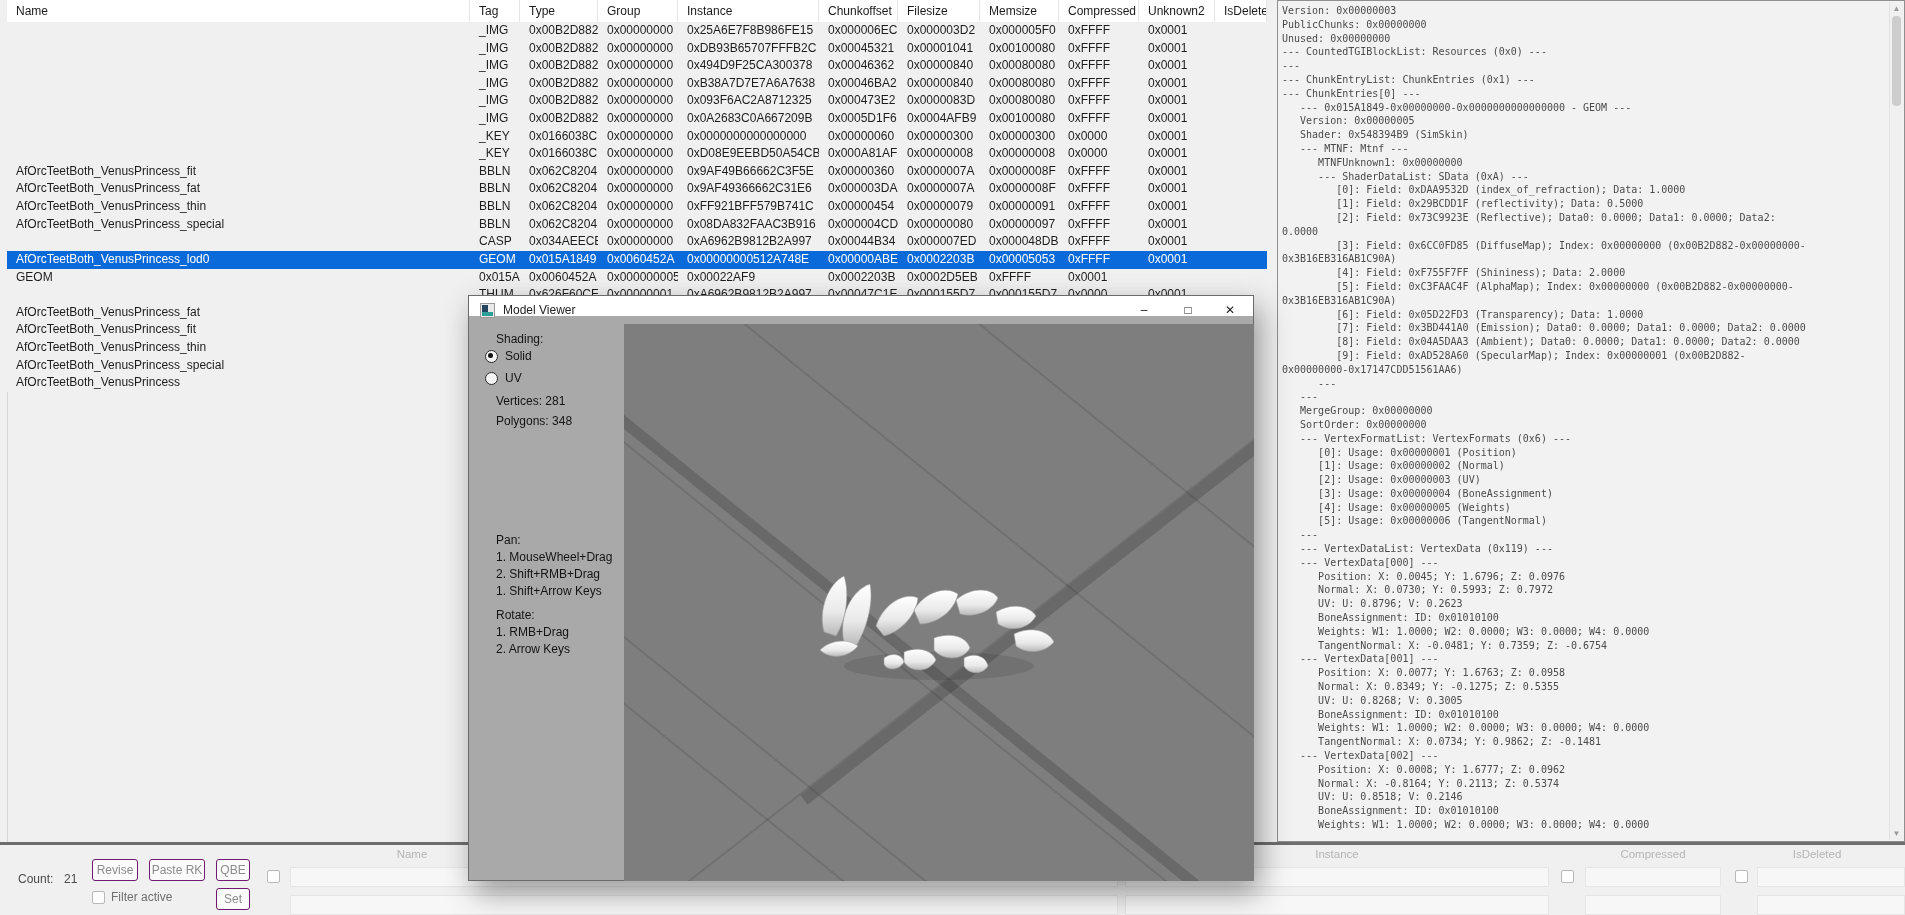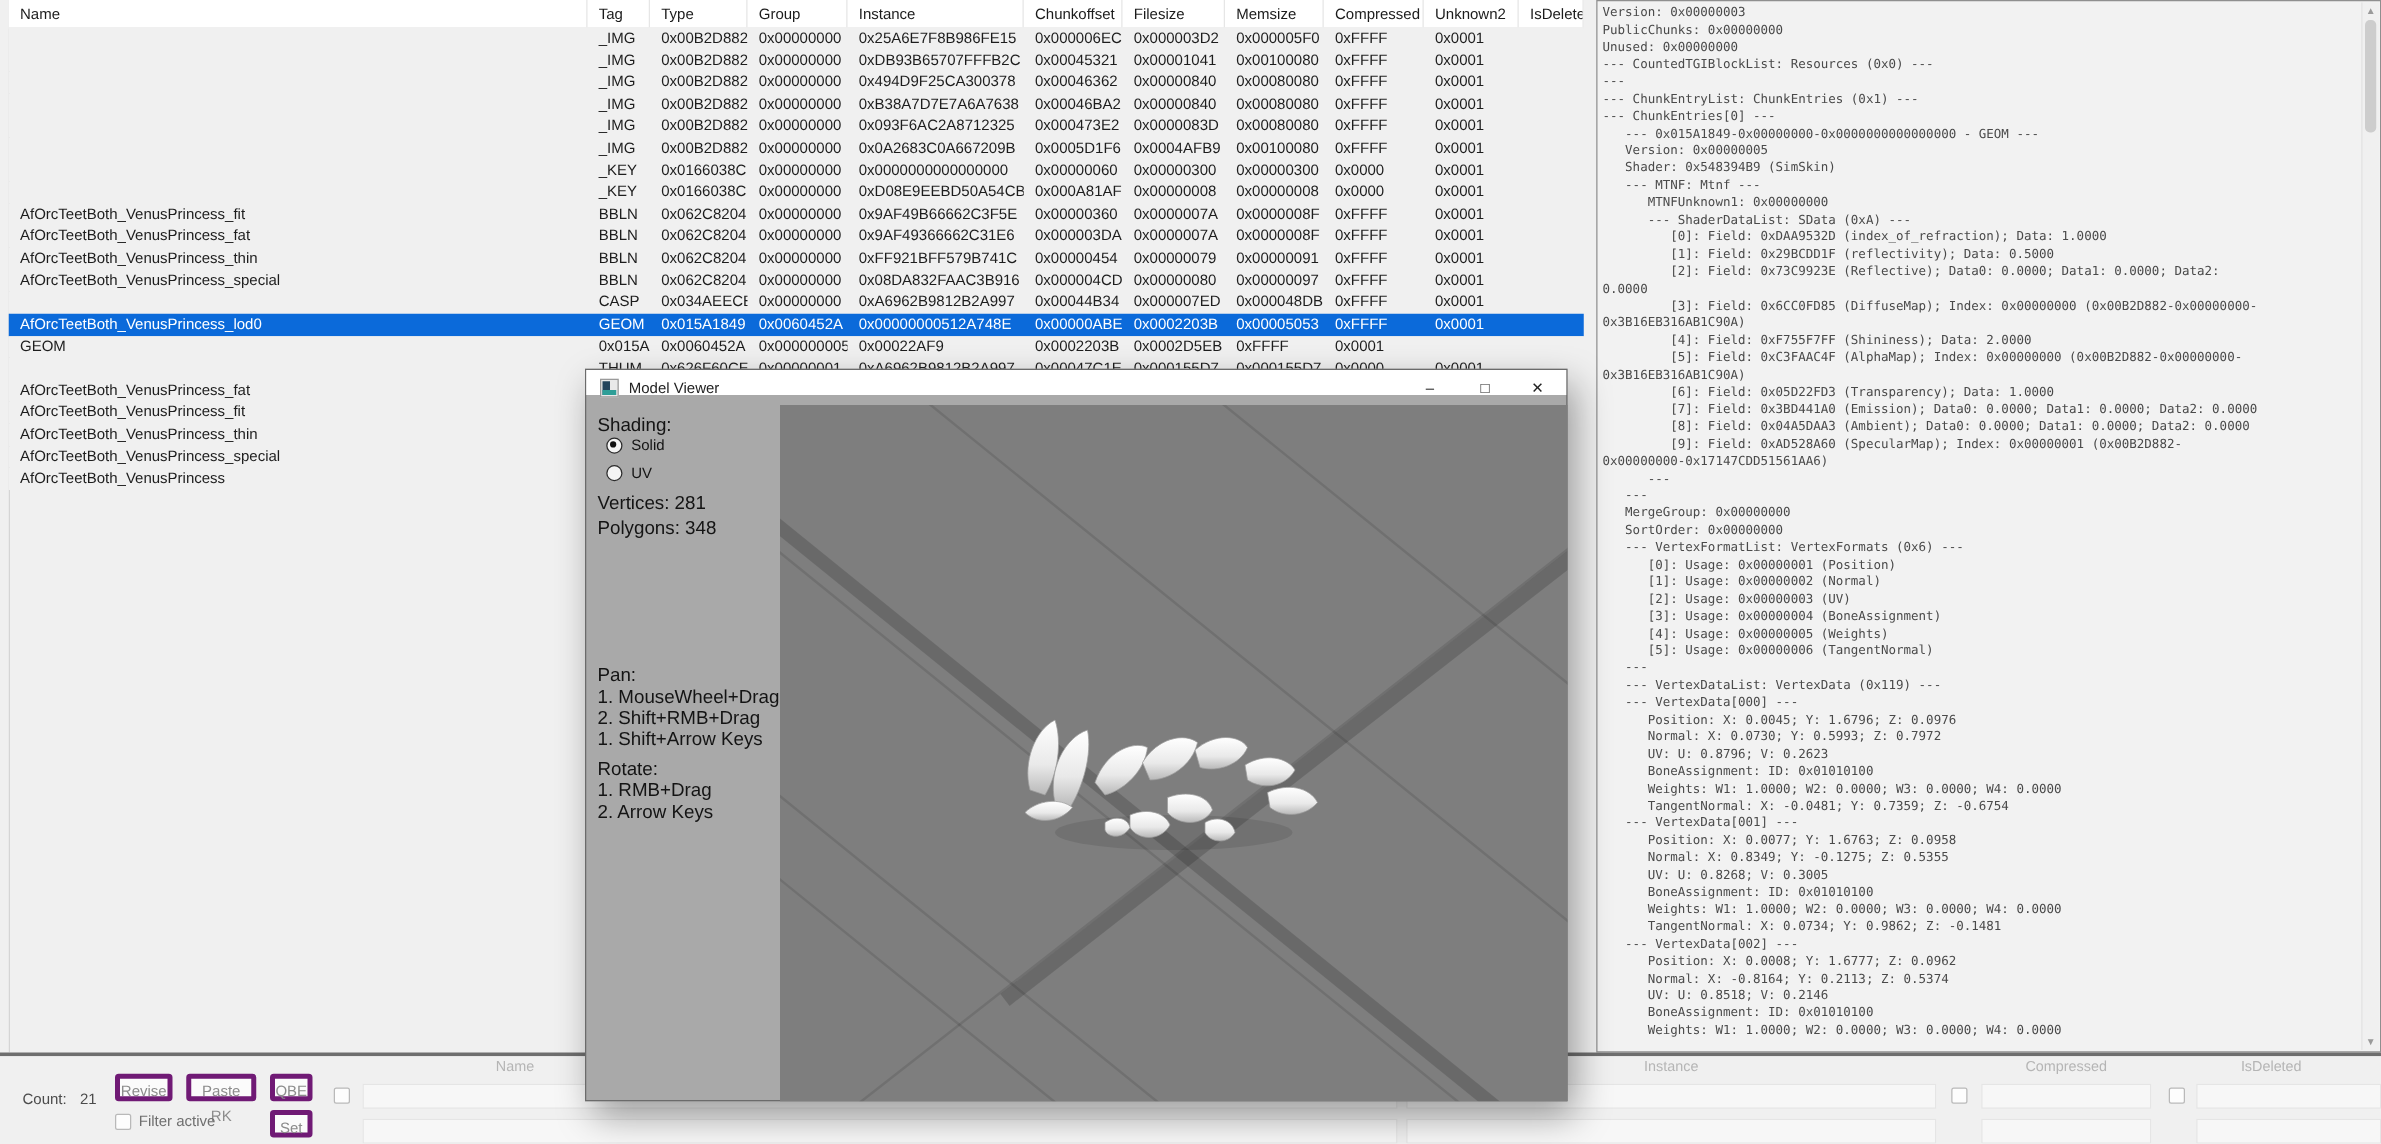--- a/index.html
+++ b/index.html
@@ -26,38 +26,38 @@
               font-size:10px;line-height:13.8px;color:#4a4a4a;white-space:pre}
   .dscroll{position:absolute;right:1px;top:1px;width:13px;height:838px;background:#f0f0f0;
            border-left:1px solid #e2e2e2}
   .dscroll .arr{position:absolute;left:0;width:13px;height:13px;font-size:8px;line-height:13px;
                 text-align:center;color:#9a9a9a}
   .dscroll .thumb{position:absolute;left:2px;top:14px;width:9px;height:90px;background:#cdcdcd;border-radius:4px}
   
   .hsep{position:absolute;left:0;top:842px;width:1905px;height:3px;background:#6e6e6e}
   .filterbar{position:absolute;left:0;top:845px;width:1905px;height:70px;background:#f0f0f0;overflow:hidden}
   .filterbar .lbl{position:absolute;font-size:11.5px;color:#b5b5b5;text-align:center}
-  .fbtn{position:absolute;background:#fbfbfb;border:4px solid #701a75;border-radius:3px;
+  .fbtn{position:absolute;background:#fbfbfb;border:1px solid #701a75;border-radius:3px;
         font-size:12px;color:#8c8c8c;text-align:center;line-height:20px;box-sizing:border-box}
   .ffield{position:absolute;height:20px;background:#f7f7f7;border:1px solid #e5e5e5;box-sizing:border-box}
   .fcheck{position:absolute;width:13px;height:13px;background:#fdfdfd;border:1px solid #b9b9b9;
           border-radius:2px;box-sizing:border-box}
   .countlbl{position:absolute;font-size:12px;color:#4b4b4b}
   .filterlbl{position:absolute;font-size:12px;color:#6f6f6f}
   
   .dialog{position:absolute;left:468px;top:295px;width:786px;height:586px;background:#a9a9a9;
           border:1px solid #6b6b6b;box-sizing:border-box;box-shadow:6px 12px 28px rgba(0,0,0,.38)}
   .titlebar{position:absolute;left:0;top:0;width:100%;height:20px;background:#ffffff}
   .titlebar .ttl{position:absolute;left:34px;top:0;font-size:12px;line-height:28px;color:#222}
   .appicon{position:absolute;left:11px;top:7px;width:15px;height:15px;background:#e9e9e9;border:1px solid #9a9a9a;box-sizing:border-box}
   .appicon i{position:absolute;left:1px;top:1px;width:6px;height:11px;background:#23445c}
   .appicon b{position:absolute;left:1px;top:8px;width:11px;height:4px;background:#2e9e97}
   .winbtn{position:absolute;top:0;width:42px;height:28px;font-size:12px;line-height:28px;text-align:center;color:#222}
   .sidepanel{position:absolute;left:1px;top:28px;width:154px;height:556px;background:#a9a9a9}
-  .sidepanel .ln{position:absolute;left:8px;font-size:15px;color:#141414;white-space:nowrap}
+  .sidepanel .ln{position:absolute;left:26px;font-size:12px;color:#141414;white-space:nowrap}
   .radio{position:absolute;left:15px;width:13px;height:13px;border:1px solid #2b2b2b;border-radius:50%;background:#f4f4f4;box-sizing:border-box}
   .radio.on::after{content:"";position:absolute;left:2px;top:2px;width:5px;height:5px;border-radius:50%;background:#111}
   .radiolbl{position:absolute;left:35px;font-size:12px;color:#141414}
   .viewport{position:absolute;left:155px;top:28px;width:630px;height:557px;background:#7e7e7e;overflow:hidden}
   .vline{position:absolute;height:2px;background:rgba(0,0,0,.11);transform-origin:left center}
   .vband{position:absolute;background:rgba(0,0,0,.16);transform-origin:left center}
   .teeth{position:absolute;left:190px;top:230px}
 </style>
 </head>
 <body>

